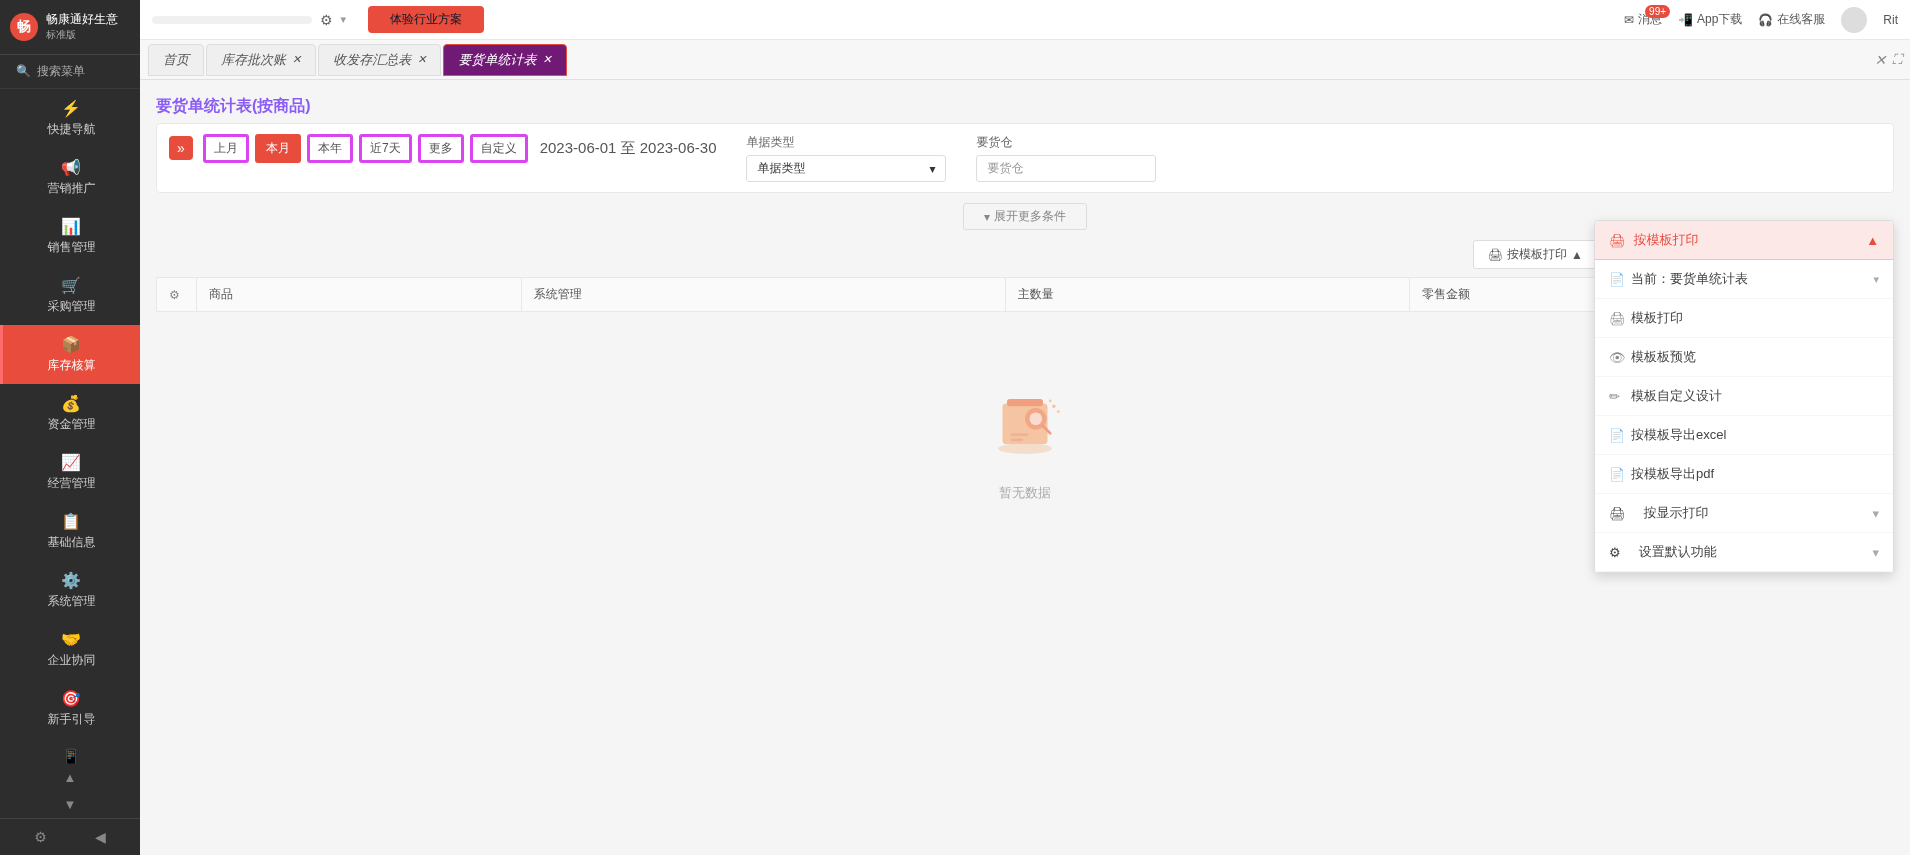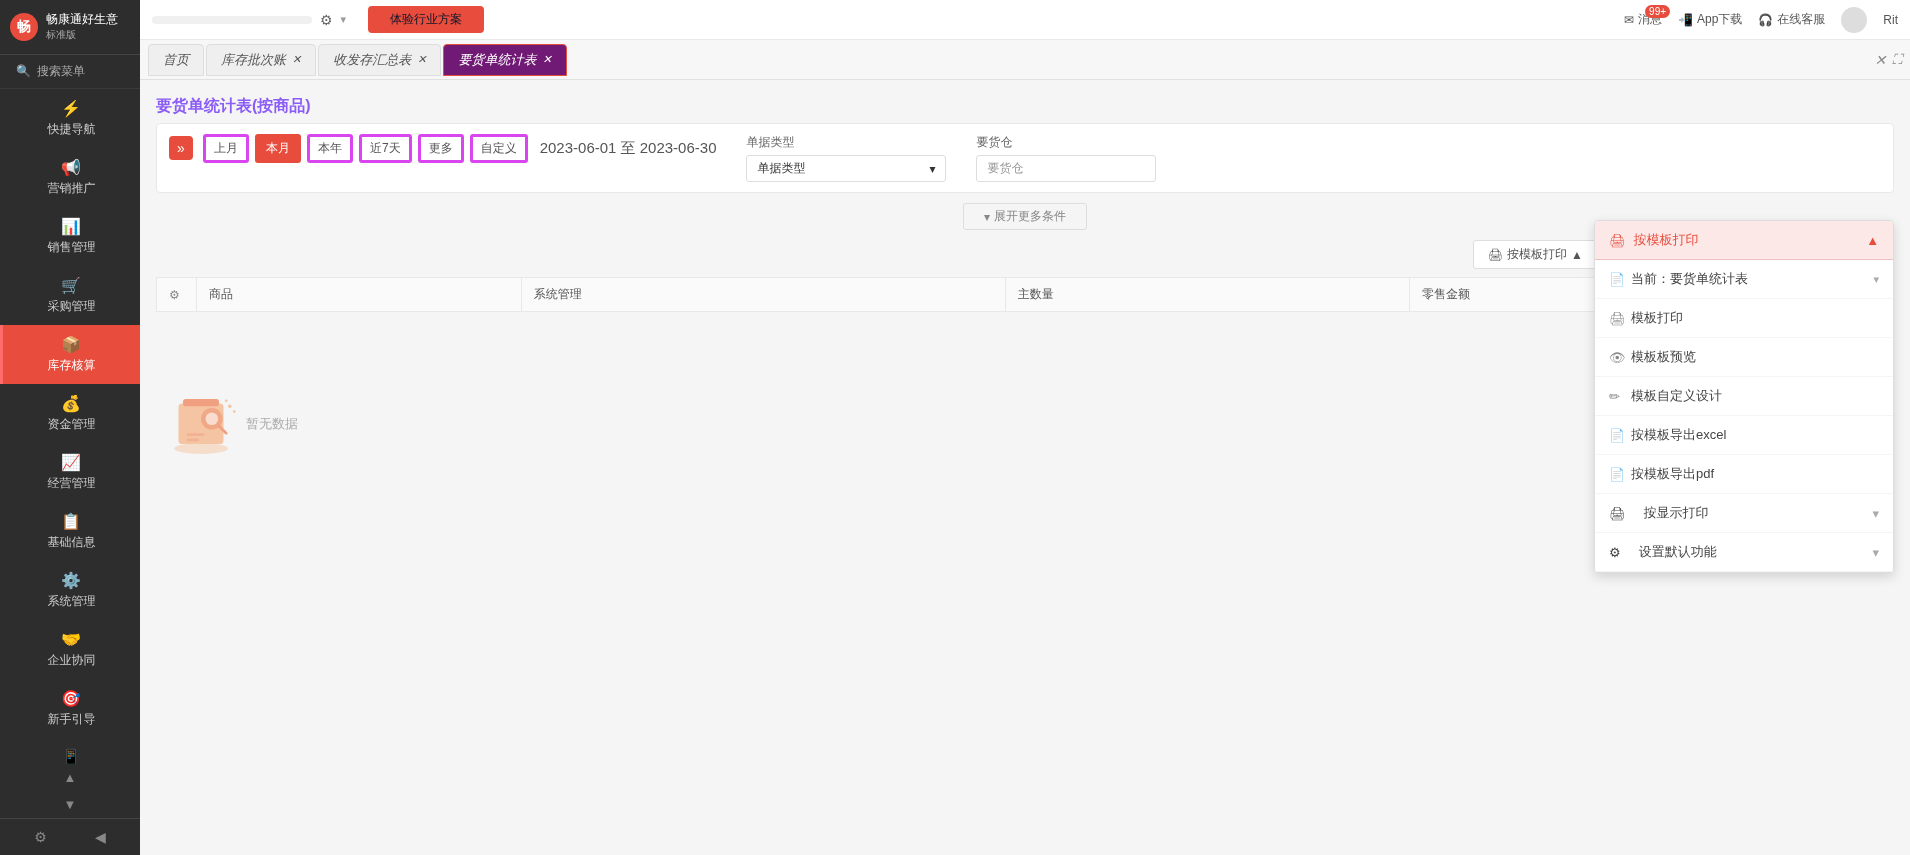--- a/index.html
+++ b/index.html
@@ -369,23 +369,24 @@
       font-size: 12px;
       color: #555;
       font-weight: 500;
       text-align: left;
     }
     .table-settings-icon { color: #888; cursor: pointer; }
 
     
     .empty-state {
       display: flex;
-      flex-direction: row;
+      flex-direction: column;
       align-items: center;
       padding: 60px 0;
+      gap: 8px;
     }
     .empty-icon {
       width: 90px;
       height: 90px;
       margin-bottom: 14px;
     }
     .empty-text { color: #aaa; font-size: 13px; }
 
     
     ::-webkit-scrollbar { width: 6px; height: 6px; }

